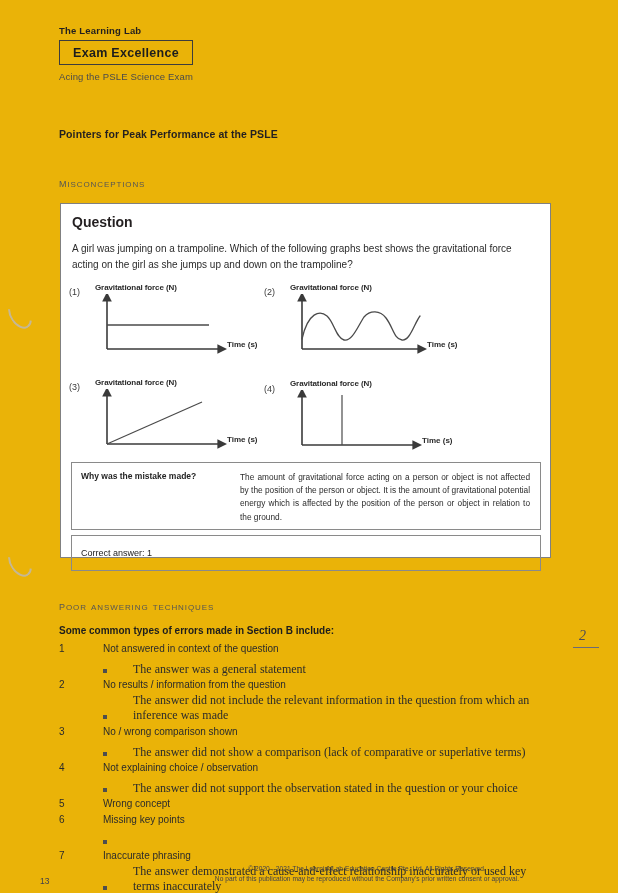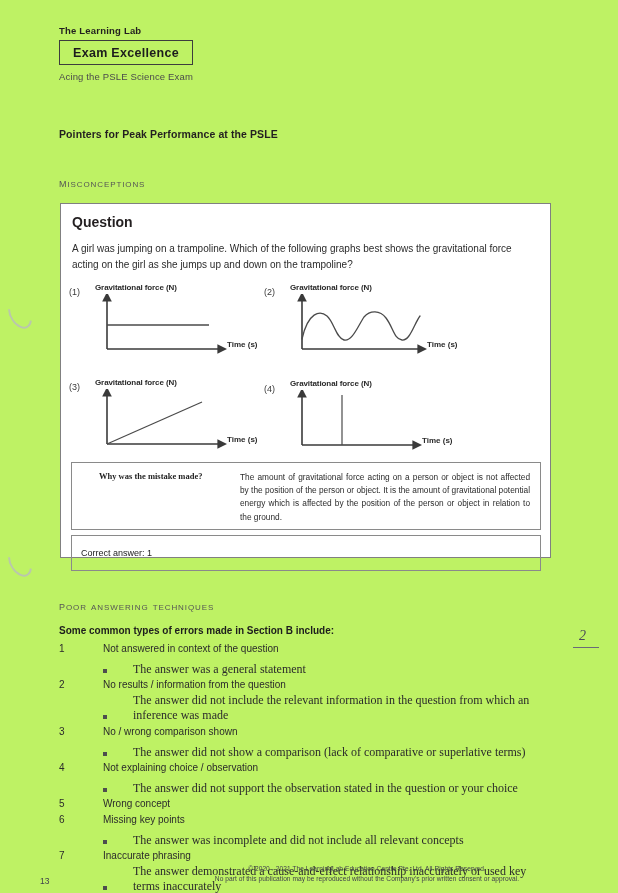--- a/index.html
+++ b/index.html
@@ -13,21 +13,21 @@
     position: relative;
     font-family: "Liberation Sans", sans-serif;
     color: #231f20;
     overflow: hidden;
   }
   .page {
     position: absolute;
     left: 0; top: 0;
     width: 618px;
     height: 893px;
-    background: #bef264;
+    background: #eab308;
   }
 
   
   .hole {
     position: absolute;
     left: 10px;
     width: 16px;
     height: 26px;
     border-radius: 50%;
     border: 2px solid #b9b9c4;
@@ -171,26 +171,25 @@
   .mistake-box {
     position: absolute;
     left: 10px; top: 258px;
     width: 470px;
     height: 68px;
     border: 1px solid #8a8a8a;
     box-sizing: border-box;
   }
   .mistake-q {
     position: absolute;
-    left: 27px; top: 8px;
+    left: 9px; top: 8px;
     width: 160px;
     font-size: 8.5px;
     font-weight: bold;
     color: #242424;
-    font-family: Liberation Serif, serif;
   }
   .mistake-a {
     position: absolute;
     left: 168px; top: 8px;
     width: 290px;
     font-size: 8.3px;
     line-height: 13.2px;
     color: #2b2b2b;
     text-align: justify;
   }
@@ -417,21 +416,20 @@
       <div class="erow">
         <div class="enum">5</div>
         <div class="etext">Wrong concept</div>
       </div>
       <div class="erow">
         <div class="enum">6</div>
         <div class="etext">Missing key points</div>
       </div>
       <div class="sub">
         <div class="bullet"><i></i></div>
-        <div class="subtext">The answer was incomplete and did not include all relevant concepts</div>
       </div>
       <div class="erow">
         <div class="enum">7</div>
         <div class="etext">Inaccurate phrasing</div>
       </div>
       <div class="sub">
         <div class="bullet"><i></i></div>
         <div class="subtext">The answer demonstrated a cause-and-effect relationship inaccurately or used key terms inaccurately</div>
       </div>
     </div>

